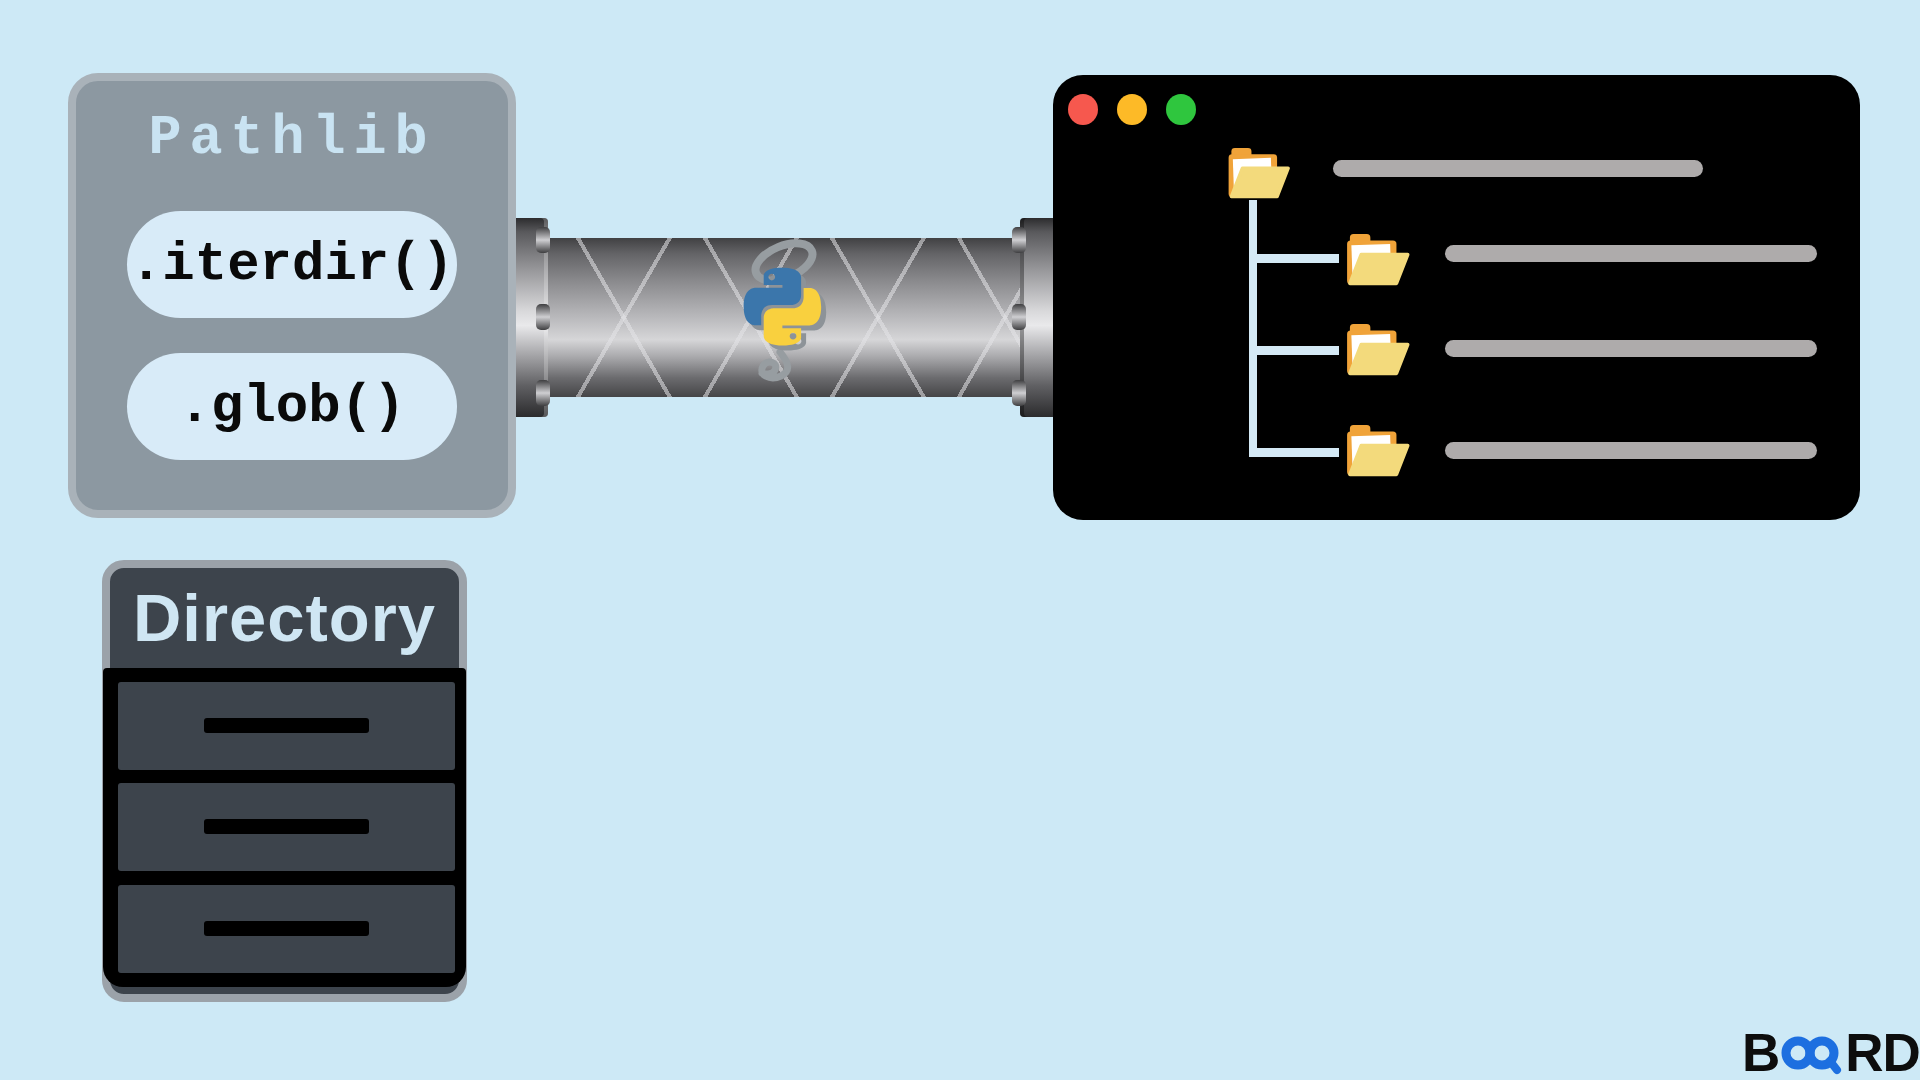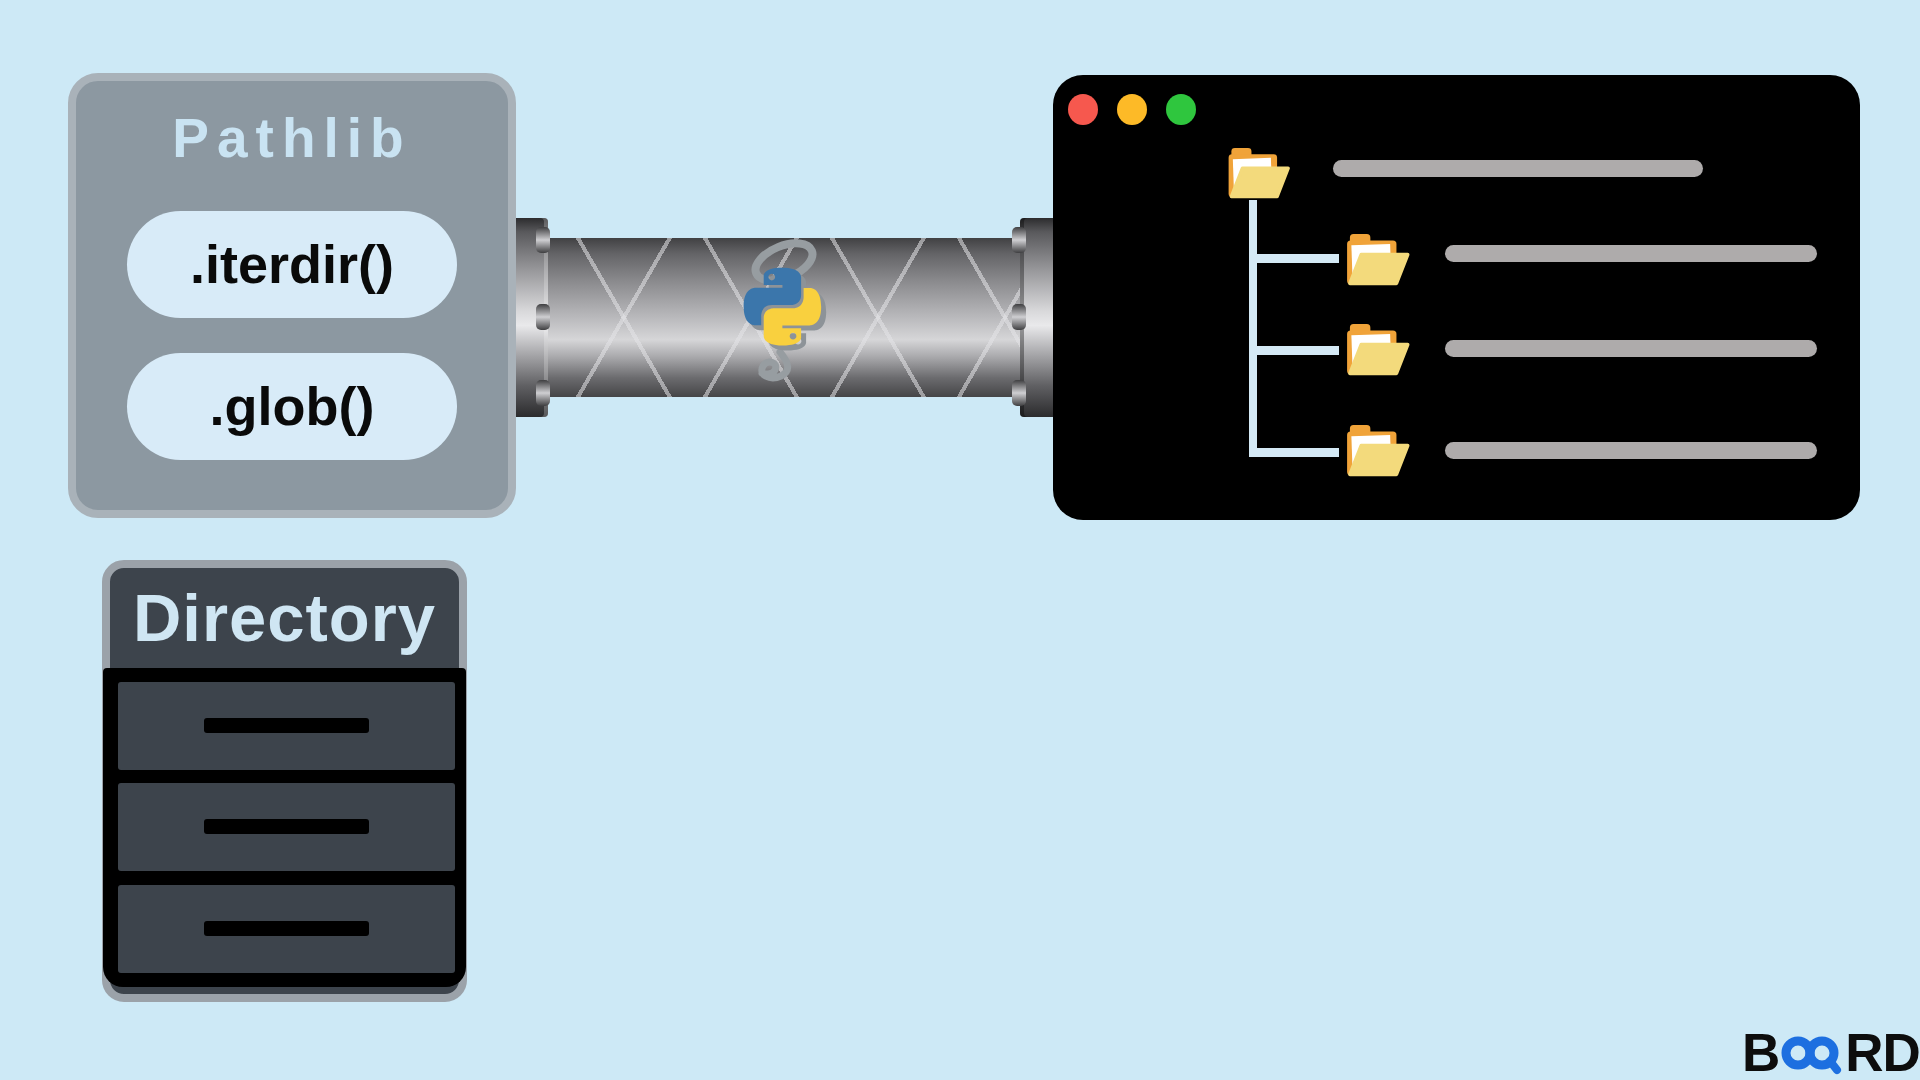--- a/index.html
+++ b/index.html
@@ -1,21 +1,21 @@
 <!DOCTYPE html>
 <html><head>
 <meta charset="utf-8">
 <style>
   html,body{margin:0;padding:0;background:#cde9f6;}
   #canvas{position:relative;width:1920px;height:1080px;background:#cde9f6;overflow:hidden;
           font-family:"Liberation Sans",sans-serif;}
 
   
   .pathlib-box{position:absolute;left:68px;top:73px;width:448px;height:445px;
-    background:#8c98a1;border:8px solid #a9b2b9;border-radius:30px;box-sizing:border-box;z-index:2;}
+    background:#8c98a1;border:8px solid #a9b2b9;border-radius:30px;box-sizing:border-box;z-index:2;font-family:Liberation Mono, monospace;}
   .pathlib-title{margin:30px 0 0 0;text-align:center;font-size:55px;line-height:55px;font-weight:bold;
     letter-spacing:8px;color:#c9e3f2;}
   .method-pill{position:absolute;left:50%;transform:translateX(-50%);width:330px;height:107px;
     background:#d8ebf8;border-radius:54px;text-align:center;line-height:107px;
     font-size:54px;font-weight:bold;color:#0a0a0a;}
   .pill-1{top:130px;}
   .pill-2{top:272px;}
 
   
   .pipe{position:absolute;left:508px;top:218px;width:552px;height:199px;z-index:1;}

